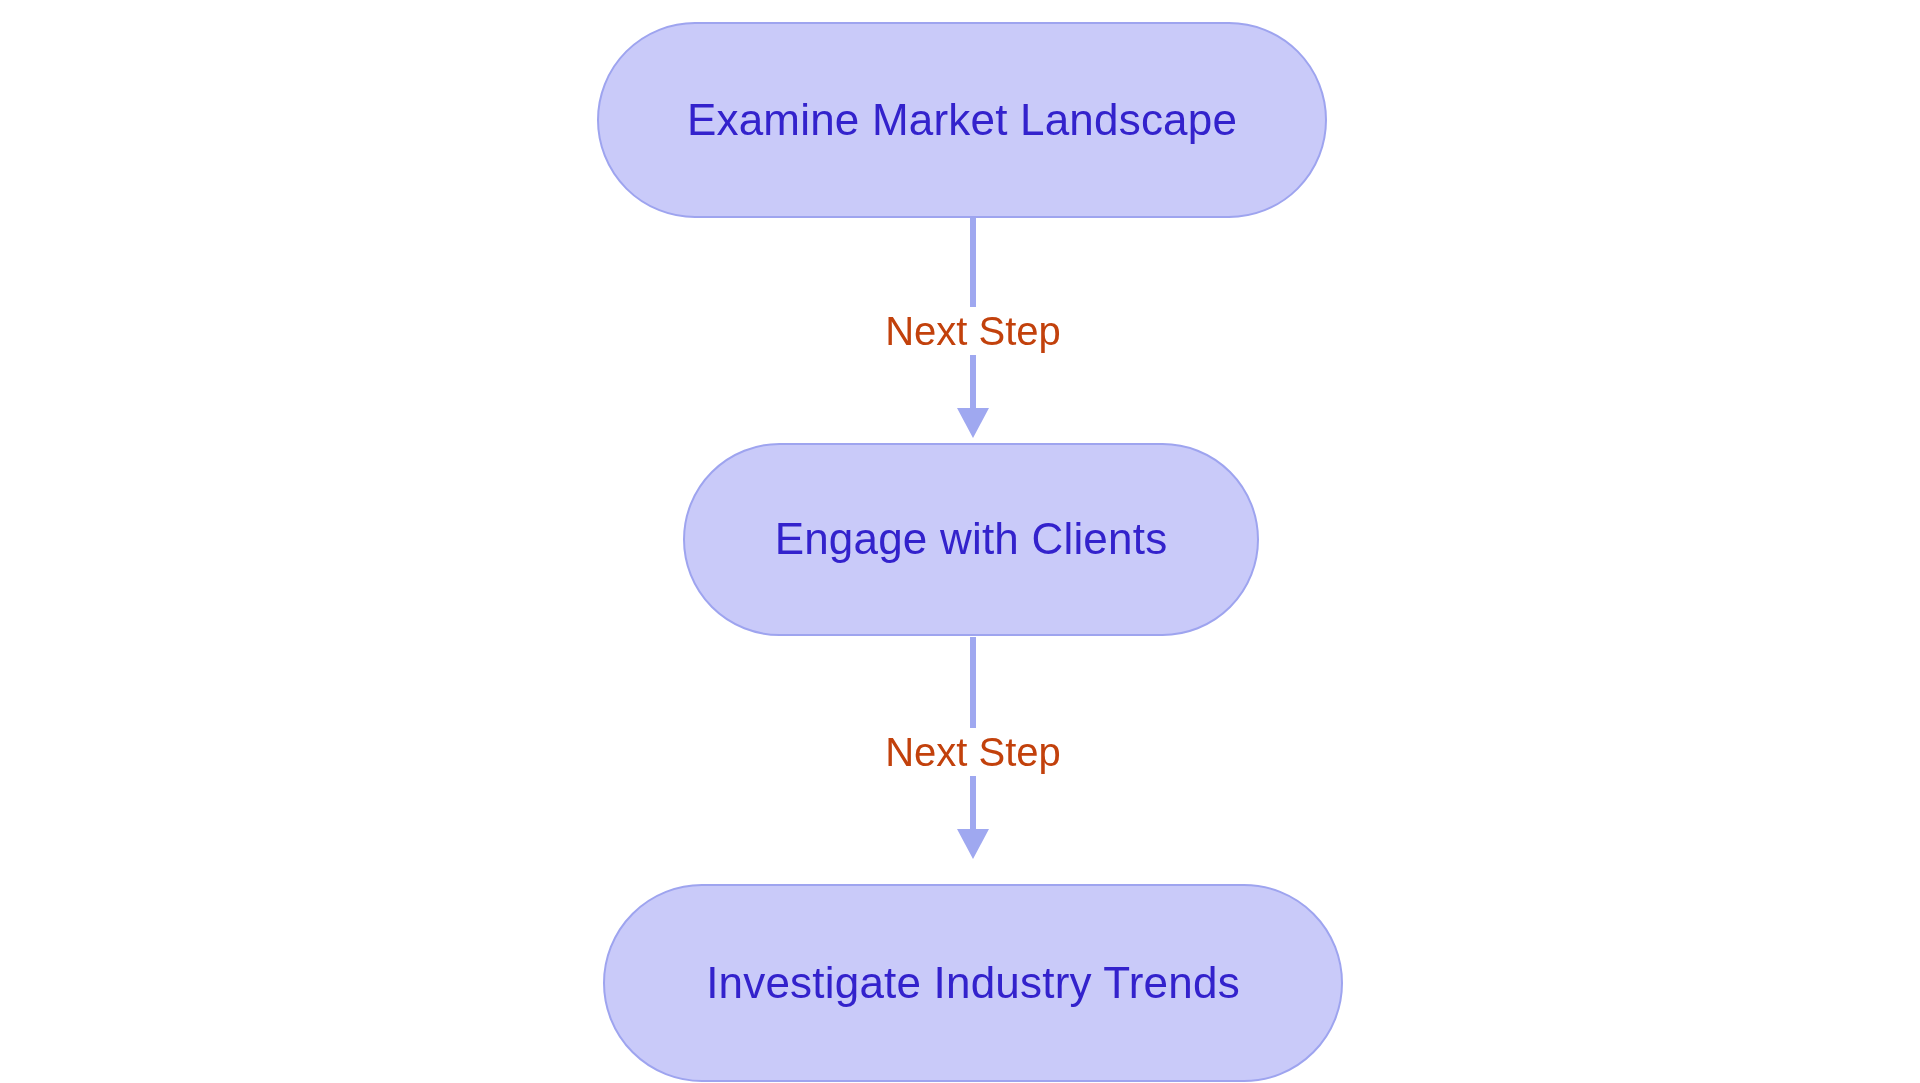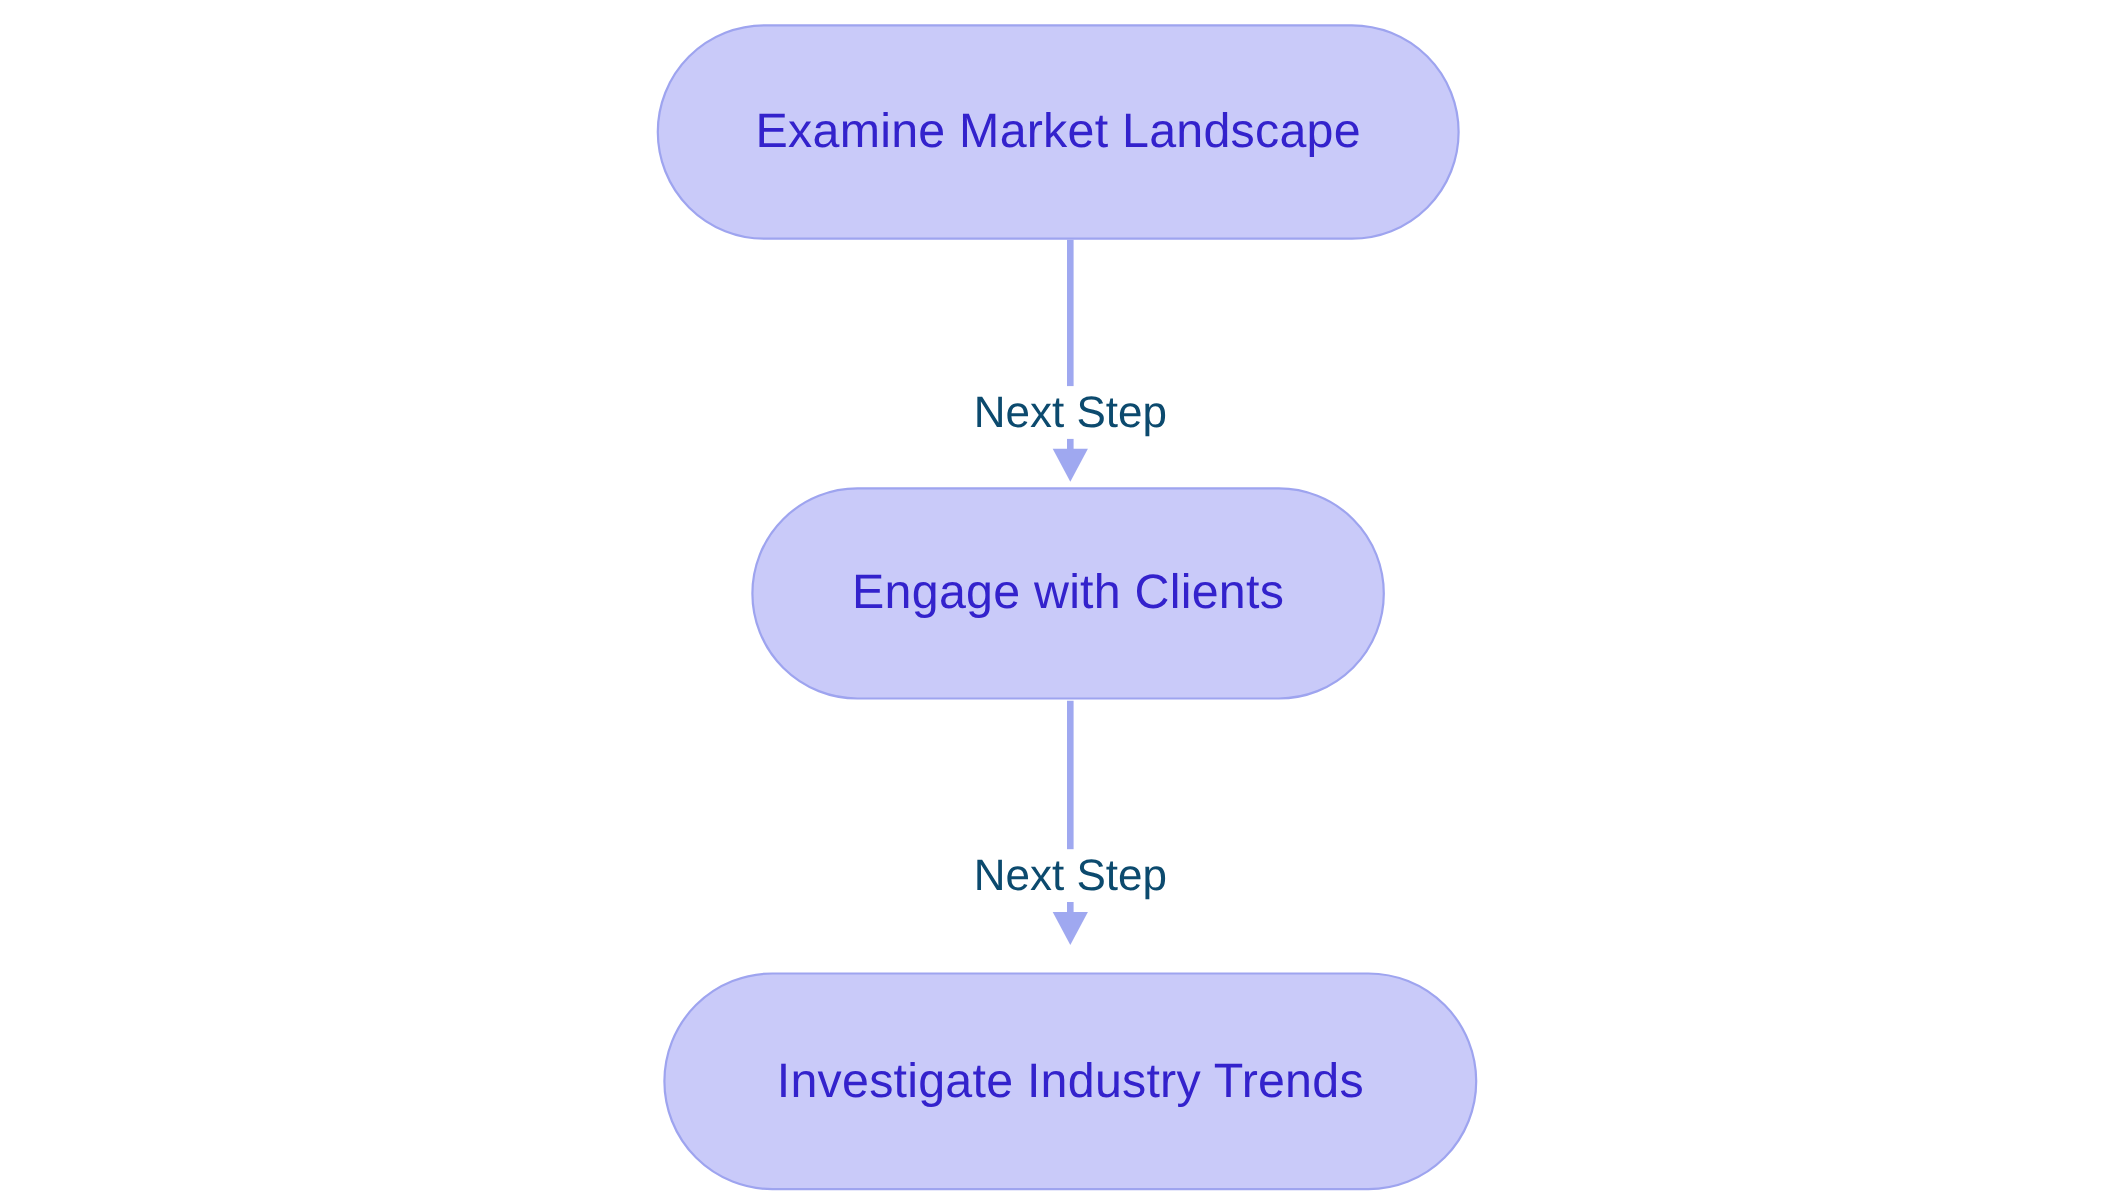--- a/index.html
+++ b/index.html
@@ -69,30 +69,29 @@
   .edge-line {
     stroke: #9fa8f0;
     stroke-width: 6;
     fill: none;
   }
   .edge-arrowhead {
     fill: #9fa8f0;
   }
   .edge-label {
     position: absolute;
-    color: #0c4a6e;
+    color: #c2410c;
     font-family: "Liberation Sans", sans-serif;
     font-size: 40px;
     font-weight: 400;
     white-space: nowrap;
     background: #ffffff;
     padding: 2px 10px;
     transform: translate(-50%, -50%);
     line-height: 1.1;
-    margin-top: 44px;
   }
   #edge-label-1 {
     left: 973px;
     top: 331px;
   }
   #edge-label-2 {
     left: 973px;
     top: 752px;
   }
 </style>

